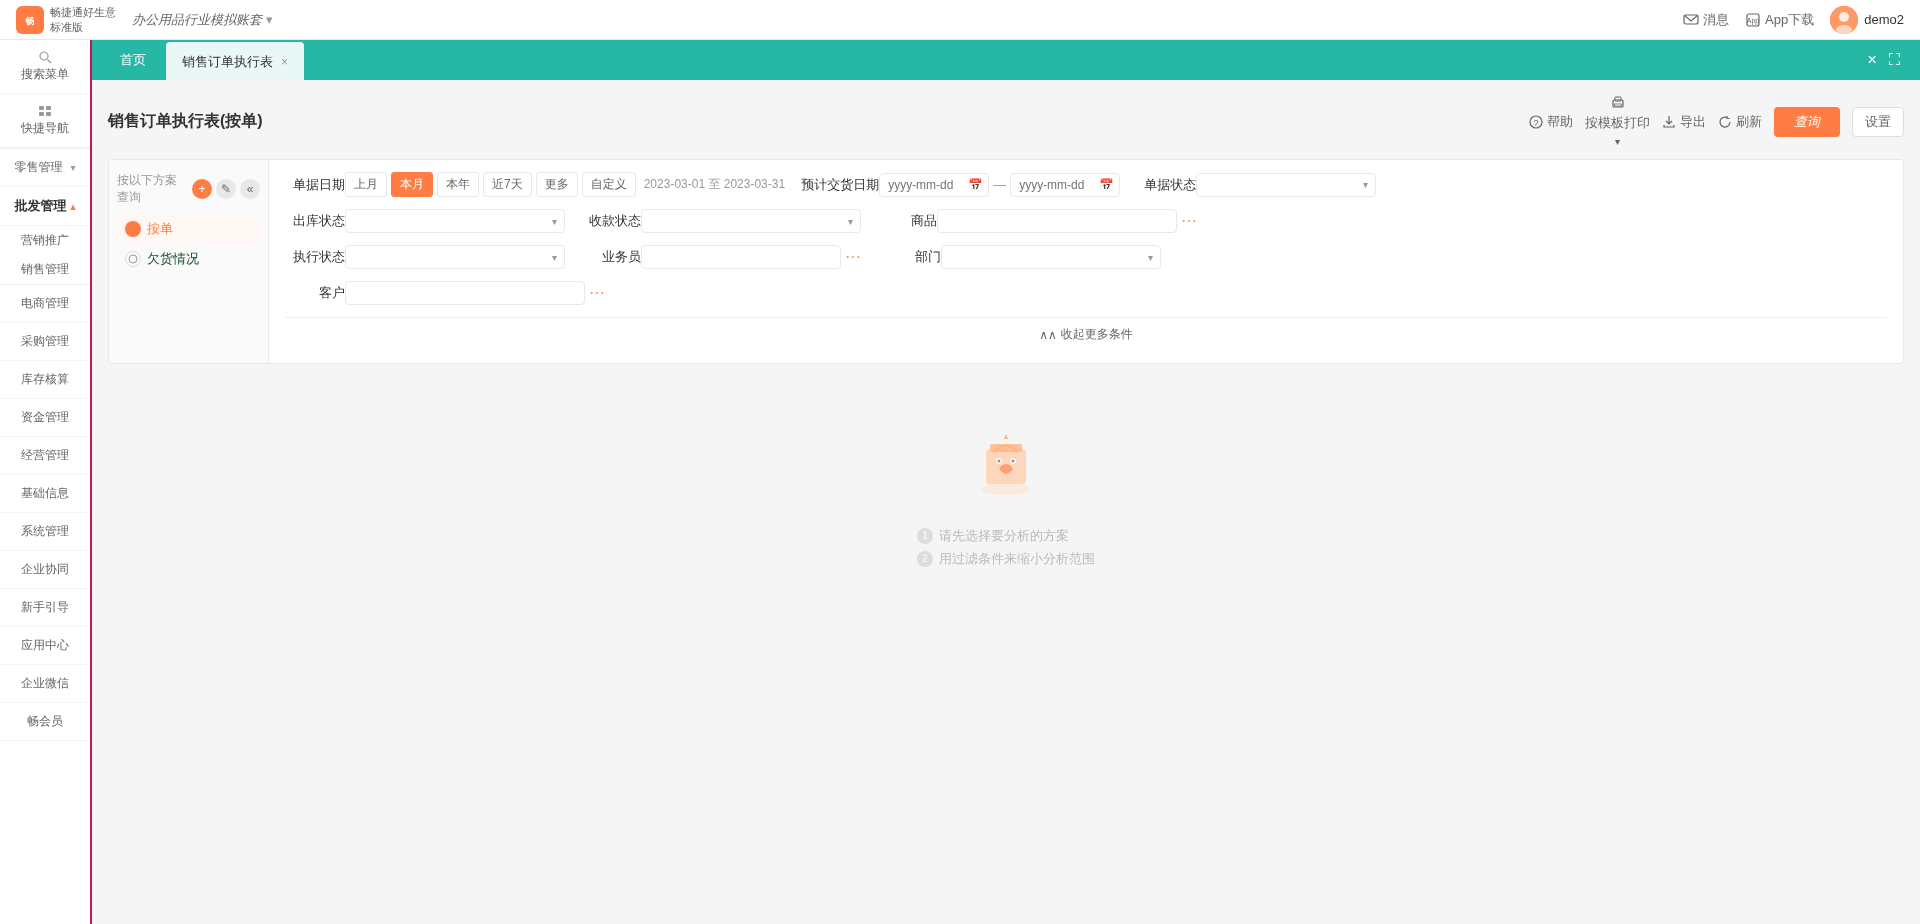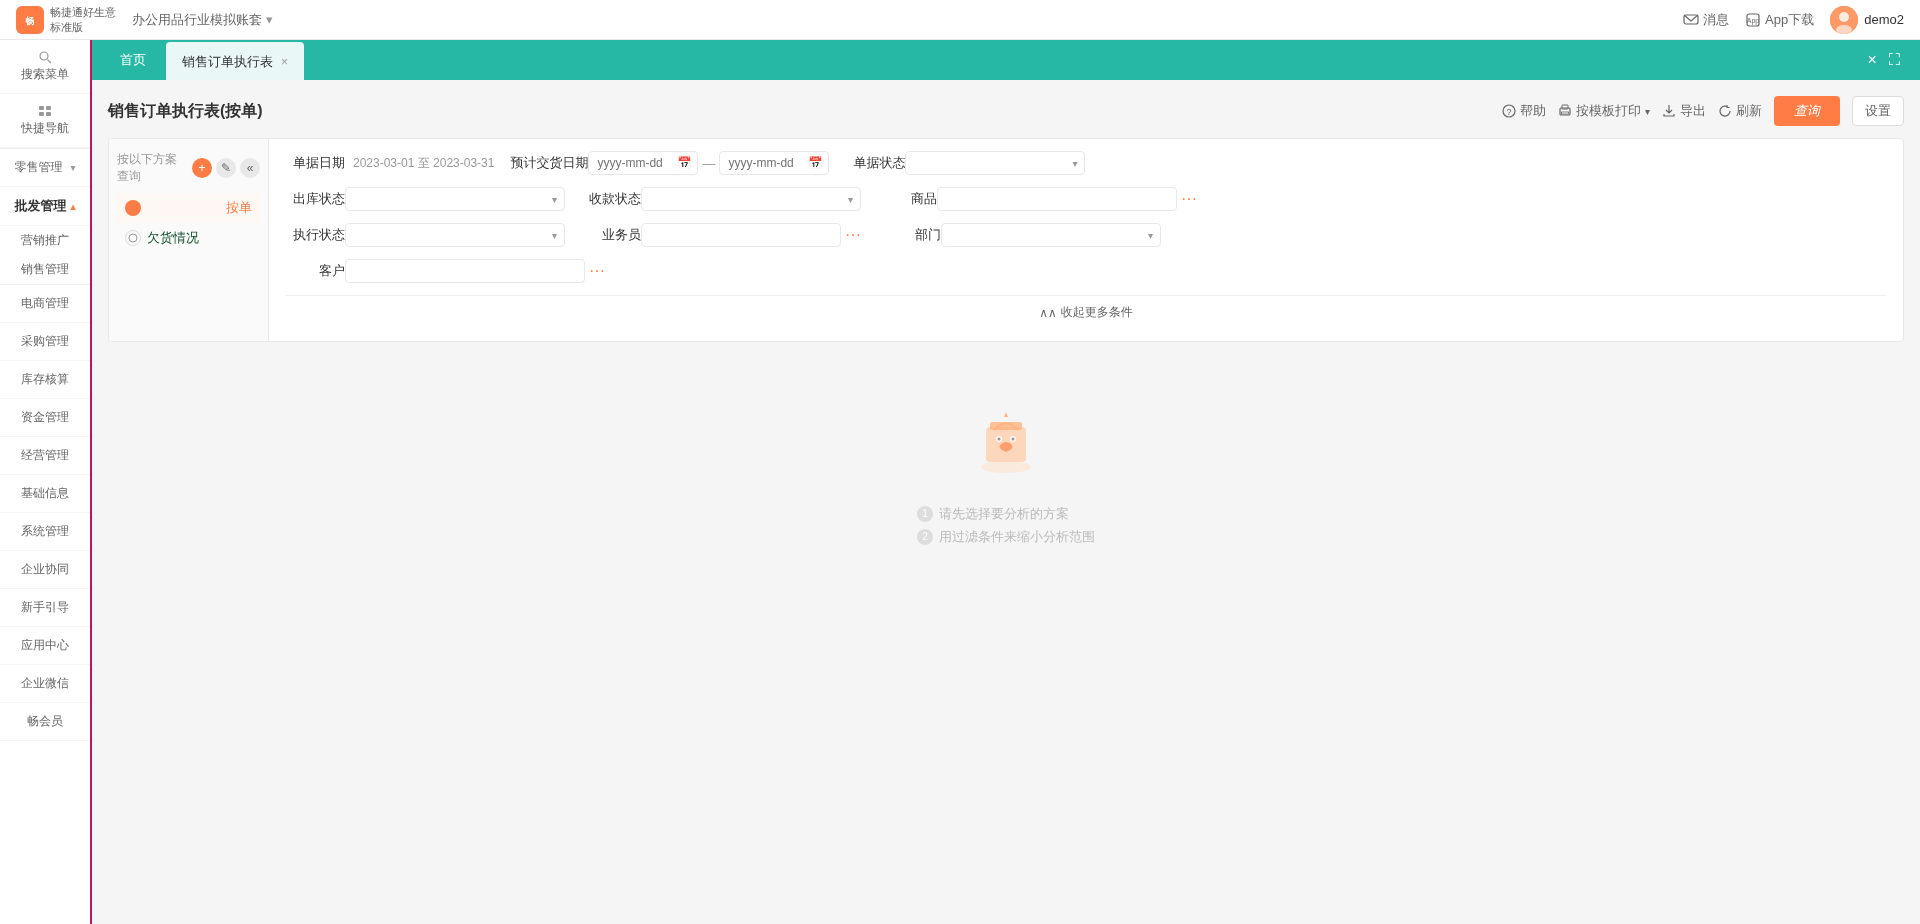--- a/index.html
+++ b/index.html
@@ -14,21 +14,21 @@
       justify-content: space-between;
       padding: 0 16px;
       border-bottom: 1px solid #e8e8e8;
       flex-shrink: 0;
     }
     .top-bar-left { display: flex; align-items: center; gap: 8px; }
     .logo-area { display: flex; align-items: center; gap: 6px; }
     .logo-icon { width: 28px; height: 28px; background: #ff7d45; border-radius: 6px; display: flex; align-items: center; justify-content: center; color: #fff; font-size: 14px; font-weight: bold; }
     .logo-text { font-size: 11px; color: #666; line-height: 1.3; }
     .breadcrumb-area { display: flex; align-items: center; gap: 4px; margin-left: 8px; }
-    .breadcrumb-text { font-size: 13px; color: #666; }
+    .breadcrumb-text { font-size: 13px; color: #666; font-style: italic; }
     .breadcrumb-arrow { color: #999; }
     .top-bar-right { display: flex; align-items: center; gap: 16px; justify-content: flex-end; }
     .top-bar-btn { display: flex; align-items: center; gap: 4px; color: #666; font-size: 13px; cursor: pointer; }
     .user-area { display: flex; align-items: center; gap: 6px; cursor: pointer; }
     .avatar { width: 28px; height: 28px; border-radius: 50%; background: #ff7d45; display: flex; align-items: center; justify-content: center; overflow: hidden; }
     .username { font-size: 13px; color: #333; }
 
     
     .main-layout { display: flex; flex: 1; overflow: hidden; }
 
@@ -143,21 +143,21 @@
       padding: 12px 8px;
       flex-shrink: 0;
     }
     .filter-side-title { font-size: 12px; color: #999; margin-bottom: 8px; display: flex; align-items: center; gap: 4px; justify-content: space-between; }
     .filter-side-title .side-icons { display: flex; gap: 4px; }
     .side-icon-btn { width: 20px; height: 20px; border-radius: 50%; display: flex; align-items: center; justify-content: center; cursor: pointer; font-size: 12px; }
     .side-icon-btn.add { background: #ff7d45; color: #fff; }
     .side-icon-btn.edit { background: #e8e8e8; color: #666; }
     .side-icon-btn.collapse { background: #e8e8e8; color: #666; }
     .filter-side-item { display: flex; align-items: center; gap: 6px; padding: 6px 8px; border-radius: 4px; cursor: pointer; font-size: 13px; color: #14532d; }
-    .filter-side-item.active { background: #fff7f3; color: #ff7d45; justify-content: space-between; }
+    .filter-side-item.active { background: #fff7f3; color: #ff7d45; }
     .filter-side-item .item-icon { width: 16px; height: 16px; border-radius: 50%; display: flex; align-items: center; justify-content: center; font-size: 10px; color: #fff; }
     .filter-side-item .item-icon.orange { background: #ff7d45; }
     .filter-side-item .item-icon.gray { background: #999; border: 1px solid #ddd; background: transparent; color: #999; }
 
     .filter-main { flex: 1; padding: 12px 16px; }
     .filter-row { display: flex; align-items: center; gap: 16px; margin-bottom: 12px; flex-wrap: wrap; }
     .filter-field { display: flex; align-items: center; }
     .filter-label { font-size: 13px; color: #333; white-space: nowrap; min-width: 60px; text-align: right; }
     .filter-input {
       border: 1px solid #e8e8e8;
@@ -222,21 +222,21 @@
     .empty-tips { font-size: 13px; color: #bbb; line-height: 1.8; }
     .empty-tips .tip-item { display: flex; align-items: center; gap: 6px; }
     .tip-num { width: 16px; height: 16px; border-radius: 50%; background: #ddd; color: #fff; font-size: 10px; display: flex; align-items: center; justify-content: center; flex-shrink: 0; }
 
     
     ::-webkit-scrollbar { width: 6px; height: 6px; }
     ::-webkit-scrollbar-track { background: #f5f5f5; }
     ::-webkit-scrollbar-thumb { background: #ddd; border-radius: 3px; }
 
     .header-actions-group { display: flex; align-items: center; gap: 12px; }
-    .print-btn { display: flex; align-items: center; gap: 4px; color: #666; font-size: 13px; cursor: pointer; }
+    .print-btn { display: flex; align-items: center; gap: 4px; color: #666; font-size: 13px; cursor: pointer; flex-direction: column; }
     .print-btn .arrow { font-size: 10px; }
   </style>
 </head>
 <body>
 
 <div class="top-bar">
   <div class="top-bar-left">
     <div class="logo-area">
       <div class="logo-icon">
         <svg width="22" height="22" viewBox="0 0 22 22" fill="none">
@@ -450,20 +450,28 @@
             <span>欠货情况</span>
           </div>
         </div>
 
         <div class="filter-main">
 
           <div class="filter-row">
 
             <div class="filter-field">
               <span class="filter-label">单据日期</span>
+              <div class="date-filter">
+                <button class="date-btn"><span>上月</span></button>
+                <button class="date-btn active"><span>本月</span></button>
+                <button class="date-btn"><span>本年</span></button>
+                <button class="date-btn"><span>近7天</span></button>
+                <button class="date-btn"><span>更多</span></button>
+                <button class="date-btn"><span>自定义</span></button>
+              </div>
               <span class="date-range" style="margin-left:8px;">2023-03-01 至 2023-03-31</span>
             </div>
 
             <div class="filter-field">
               <span class="filter-label">预计交货日期</span>
               <div class="date-input-wrapper">
                 <input class="filter-input" type="text" style="width: 110px; padding-right: 24px;" placeholder="yyyy-mm-dd">
                 <span class="cal-icon">📅</span>
               </div>
               <span style="color:#999;padding:0 4px;">—</span>

